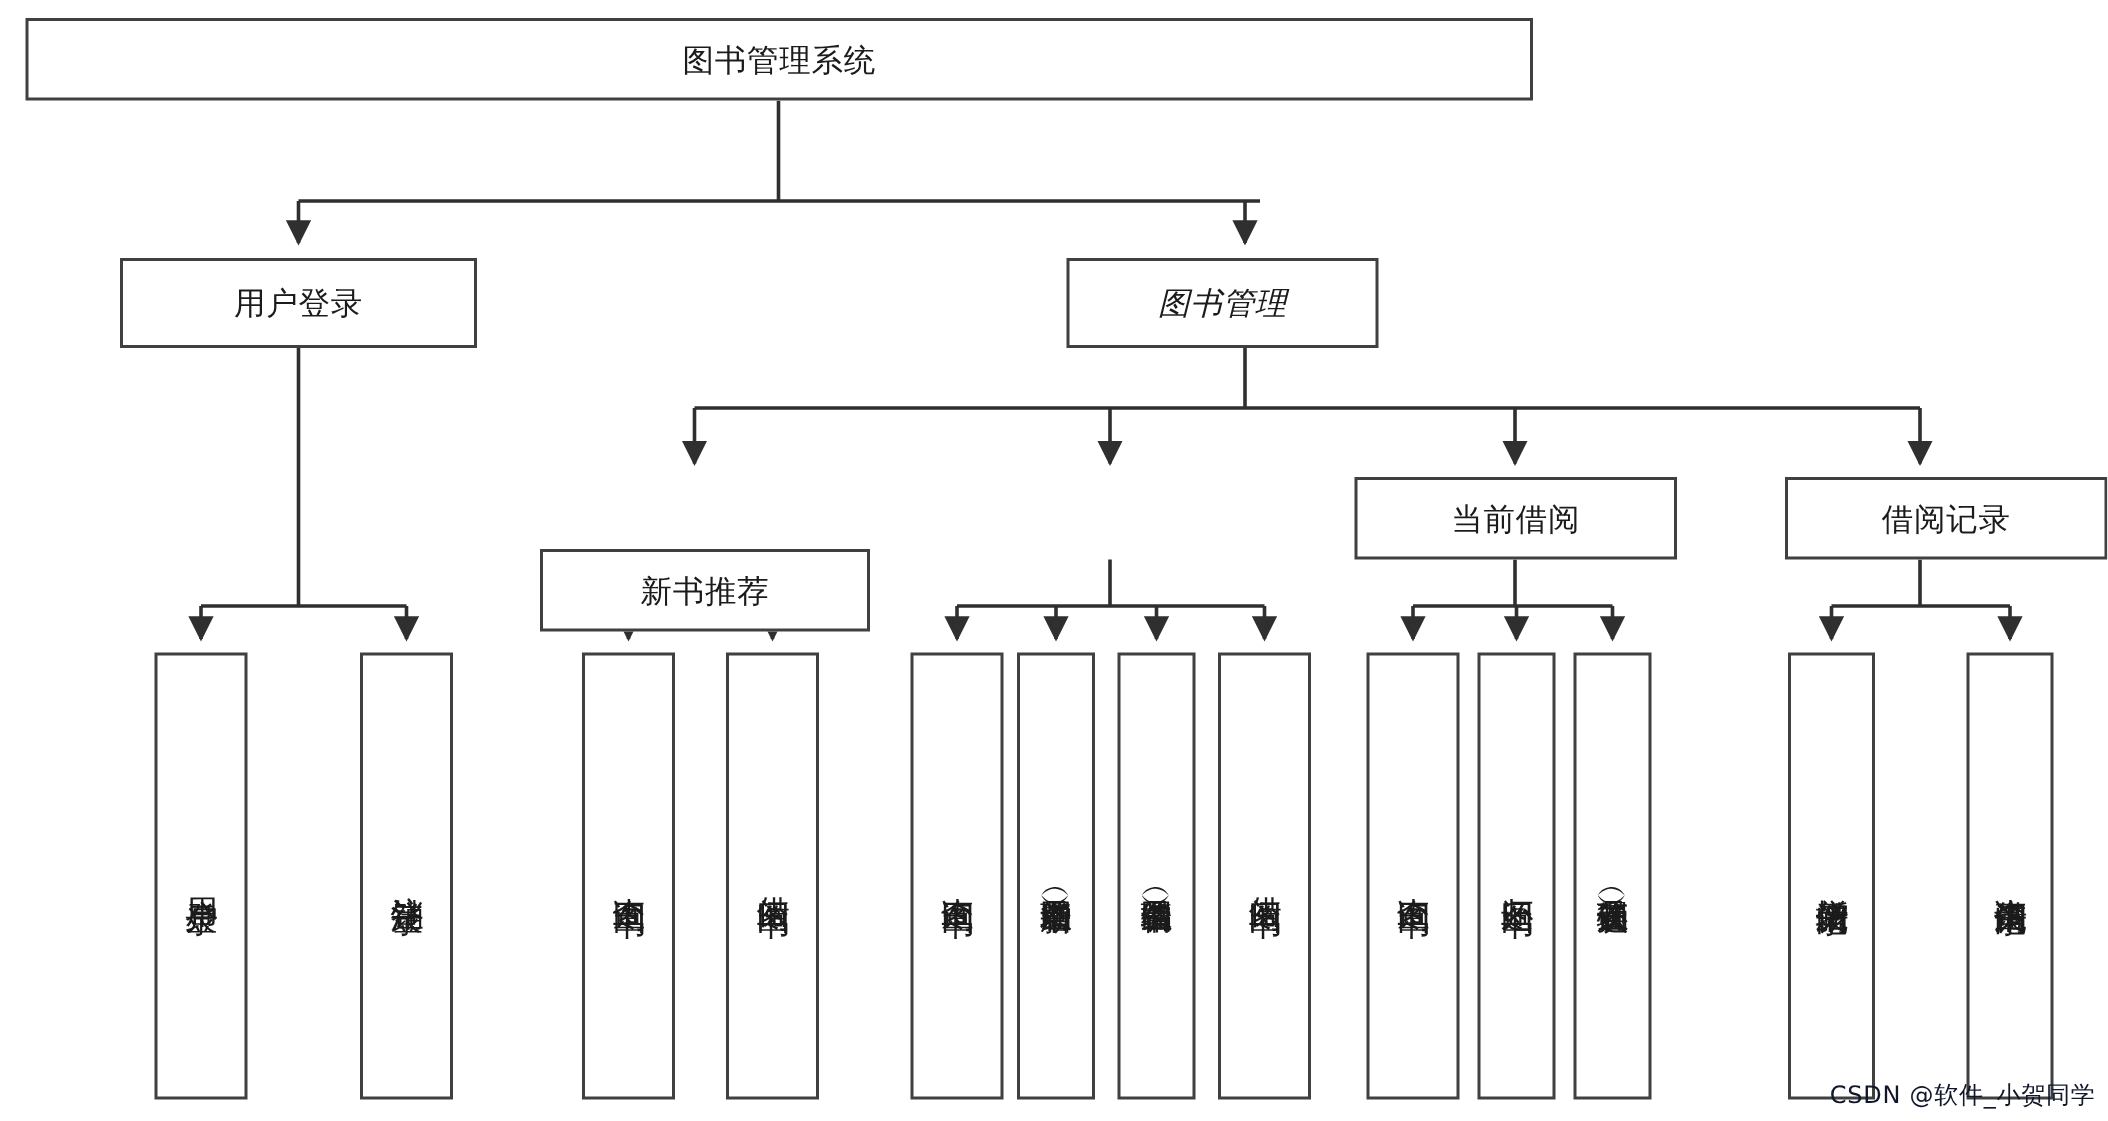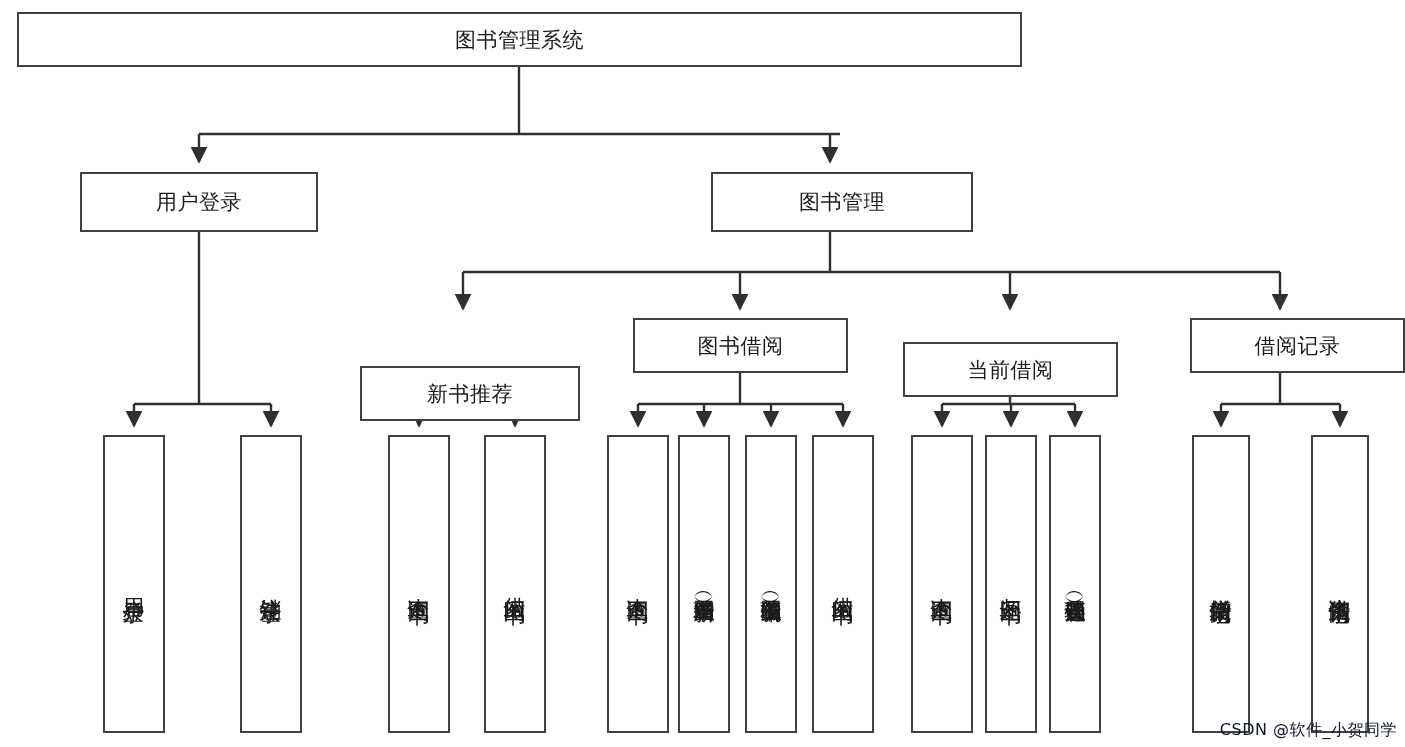--- a/index.html
+++ b/index.html
@@ -119,31 +119,28 @@
     </g>
   </svg>
 
   <div class="node horiz" style="left:17px; top:12px; width:1005px; height:55px;">
     <span>图书管理系统</span>
   </div>
 
   <div class="node horiz" style="left:80px; top:172px; width:238px; height:60px;">
     <span>用户登录</span>
   </div>
-  <div class="node horiz" style="left:711px; top:172px; width:262px; height:60px;">
+  <div class="node horiz" style="left:711px; top:172px; width:208px; height:60px;font-style:italic;">
     <span>图书管理</span>
   </div>
 
   <div class="node horiz" style="left:360px; top:318px; width:220px; height:55px;margin-top:48px;">
     <span>新书推荐</span>
   </div>
-  <div class="node horiz" style="left:633px; top:318px; width:215px; height:55px;">
-    <span>图书借阅</span>
-  </div>
-  <div class="node horiz" style="left:903px; top:318px; width:215px; height:55px;margin-top:24px;">
+  <div class="node horiz" style="left:903px; top:318px; width:215px; height:55px;">
     <span>当前借阅</span>
   </div>
   <div class="node horiz" style="left:1190px; top:318px; width:215px; height:55px;">
     <span>借阅记录</span>
   </div>
 
   <div class="node vert" style="left:103px; top:435px; width:62px; height:298px;">
     <span class="vlabel">用户登录</span>
   </div>
   <div class="node vert" style="left:240px; top:435px; width:62px; height:298px;">

